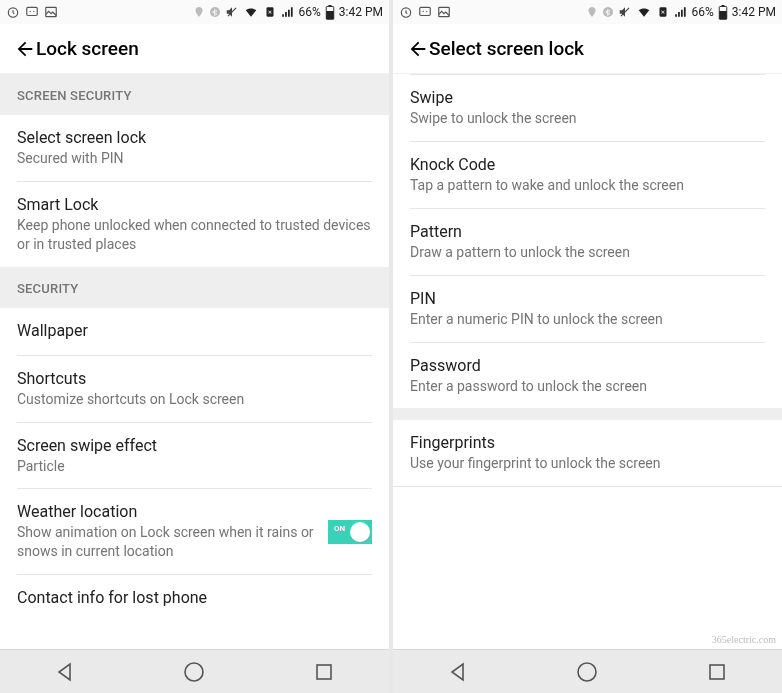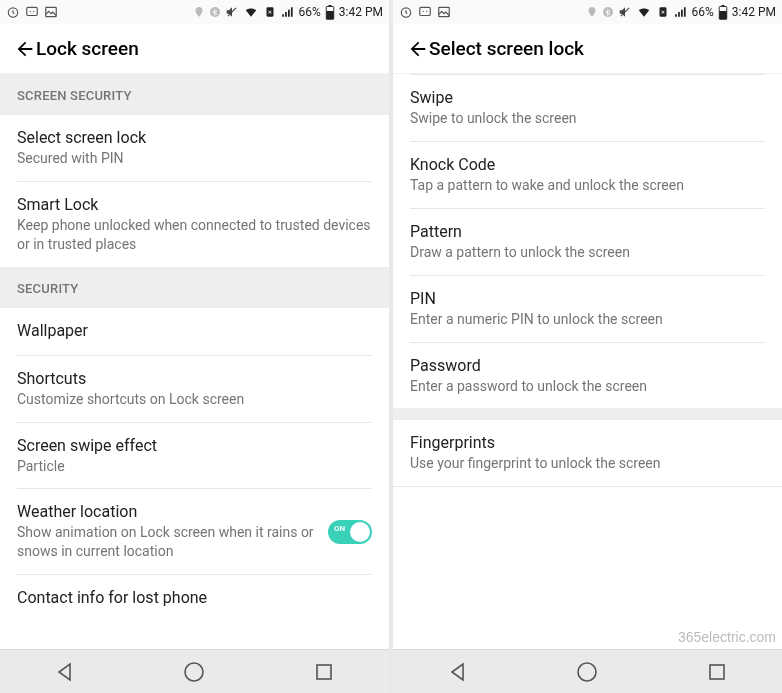--- a/index.html
+++ b/index.html
@@ -16,27 +16,27 @@
   .back-btn { cursor: pointer; }
   .content { flex: 1; overflow: hidden; background: #fff; }
   .section-header { background: #eeeeee; color: #757575; font-size: 13px; font-weight: 500; padding: 14px 17px 12px; letter-spacing: 0.2px; }
   .item { padding: 13px 17px; background: #fff; }
   .item-title { font-size: 16px; color: #212121; margin-bottom: 2px; }
   .item-sub { font-size: 14px; color: #757575; line-height: 1.35; }
   .divider { height: 1px; background: #e6e6e6; margin: 0 17px; }
   .divider-full { height: 1px; background: #e6e6e6; }
   .item-row { display: flex; align-items: center; }
   .item-text { flex: 1; }
-  .toggle { width: 44px; height: 24px; background: #3ad1b9; border-radius: 12px; position: relative; }
+  .toggle { width: 44px; height: 24px; background: #3ad1b9; border-radius: 0; position: relative; }
   .toggle::after { content: ''; position: absolute; right: 2px; top: 2px; width: 20px; height: 20px; background: #fff; border-radius: 50%; }
   .toggle .on-label { position: absolute; left: 6px; top: 4px; font-size: 8px; color: #fff; font-weight: 600; }
   .gap-bar { height: 12px; background: #eeeeee; }
   .nav-bar { height: 44px; background: #eaeaea; display: flex; align-items: center; justify-content: space-around; border-top: 1px solid #d8d8d8; }
   .nav-btn { width: 24px; height: 24px; }
-  .watermark { position: absolute; bottom: 48px; right: 6px; font-size: 14px; color: #bbb; font-family: Liberation Sans, sans-serif; }
+  .watermark { position: absolute; bottom: 48px; right: 6px; font-size: 10px; color: #bbb; font-family: Liberation Serif, serif; }
   svg { display: block; }
 </style>
 </head>
 <body>
 
 <div class="phones">
 
   <div class="phone">
     <div class="status-bar">
       <div class="status-left">

